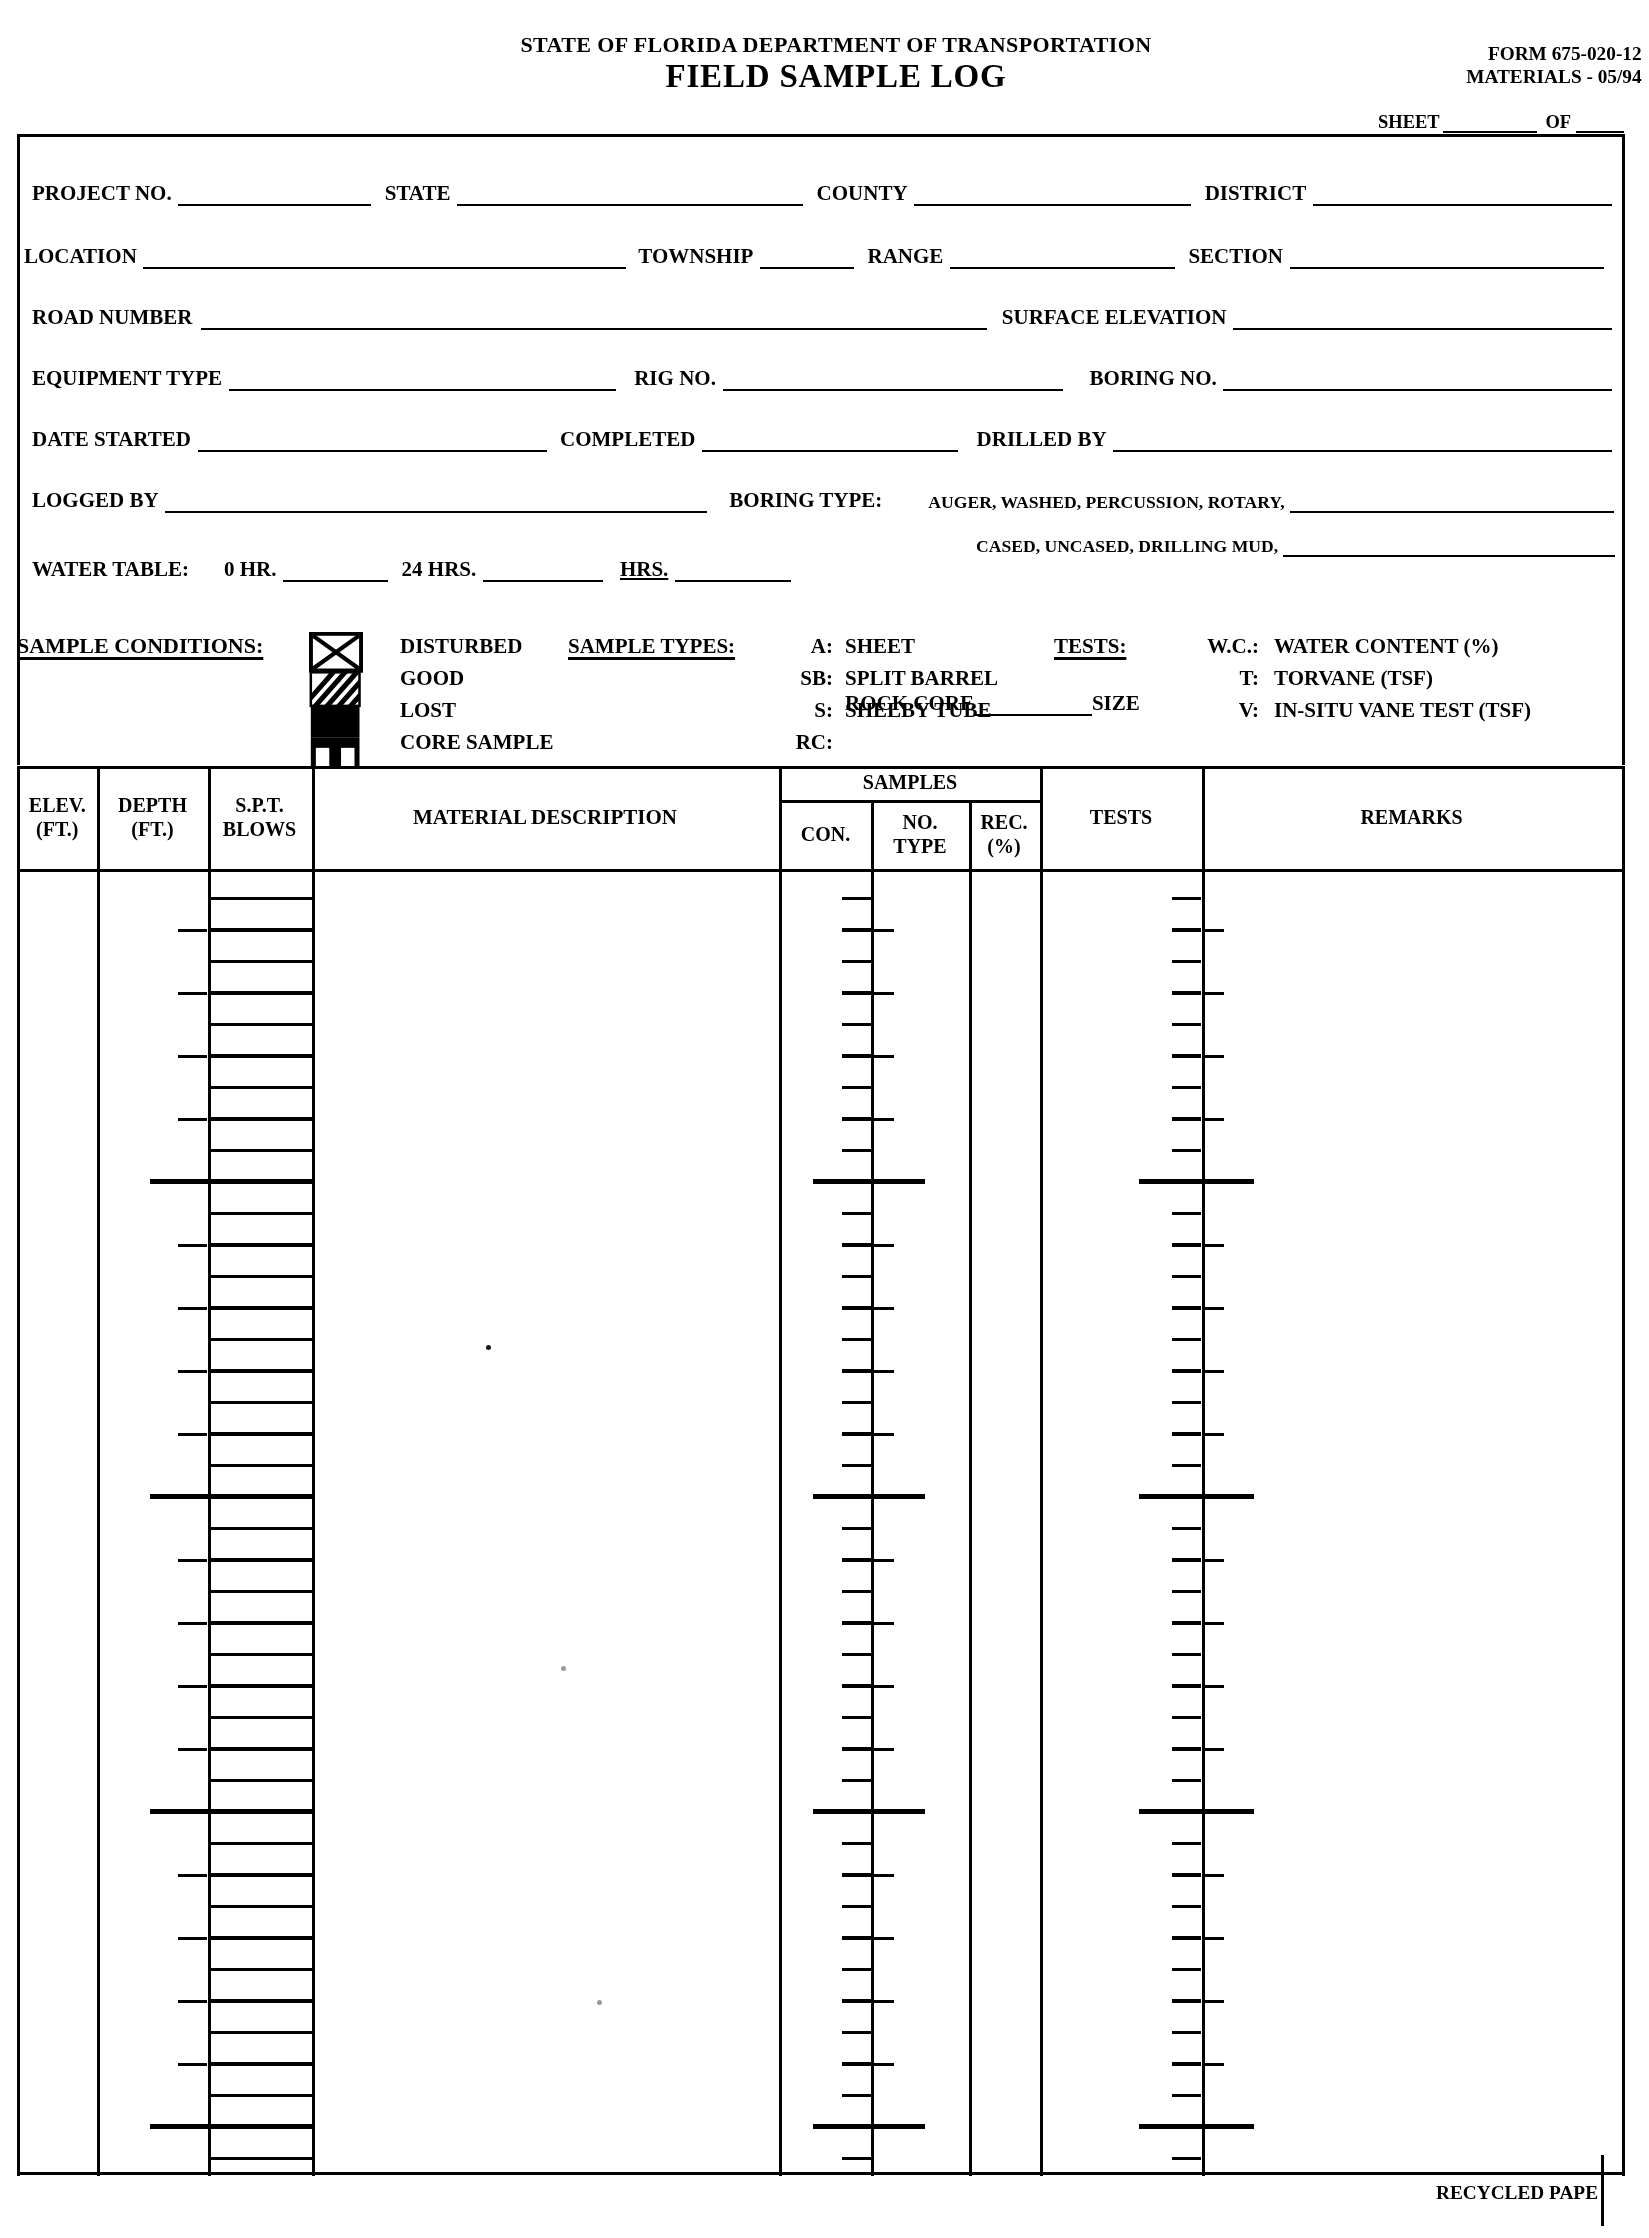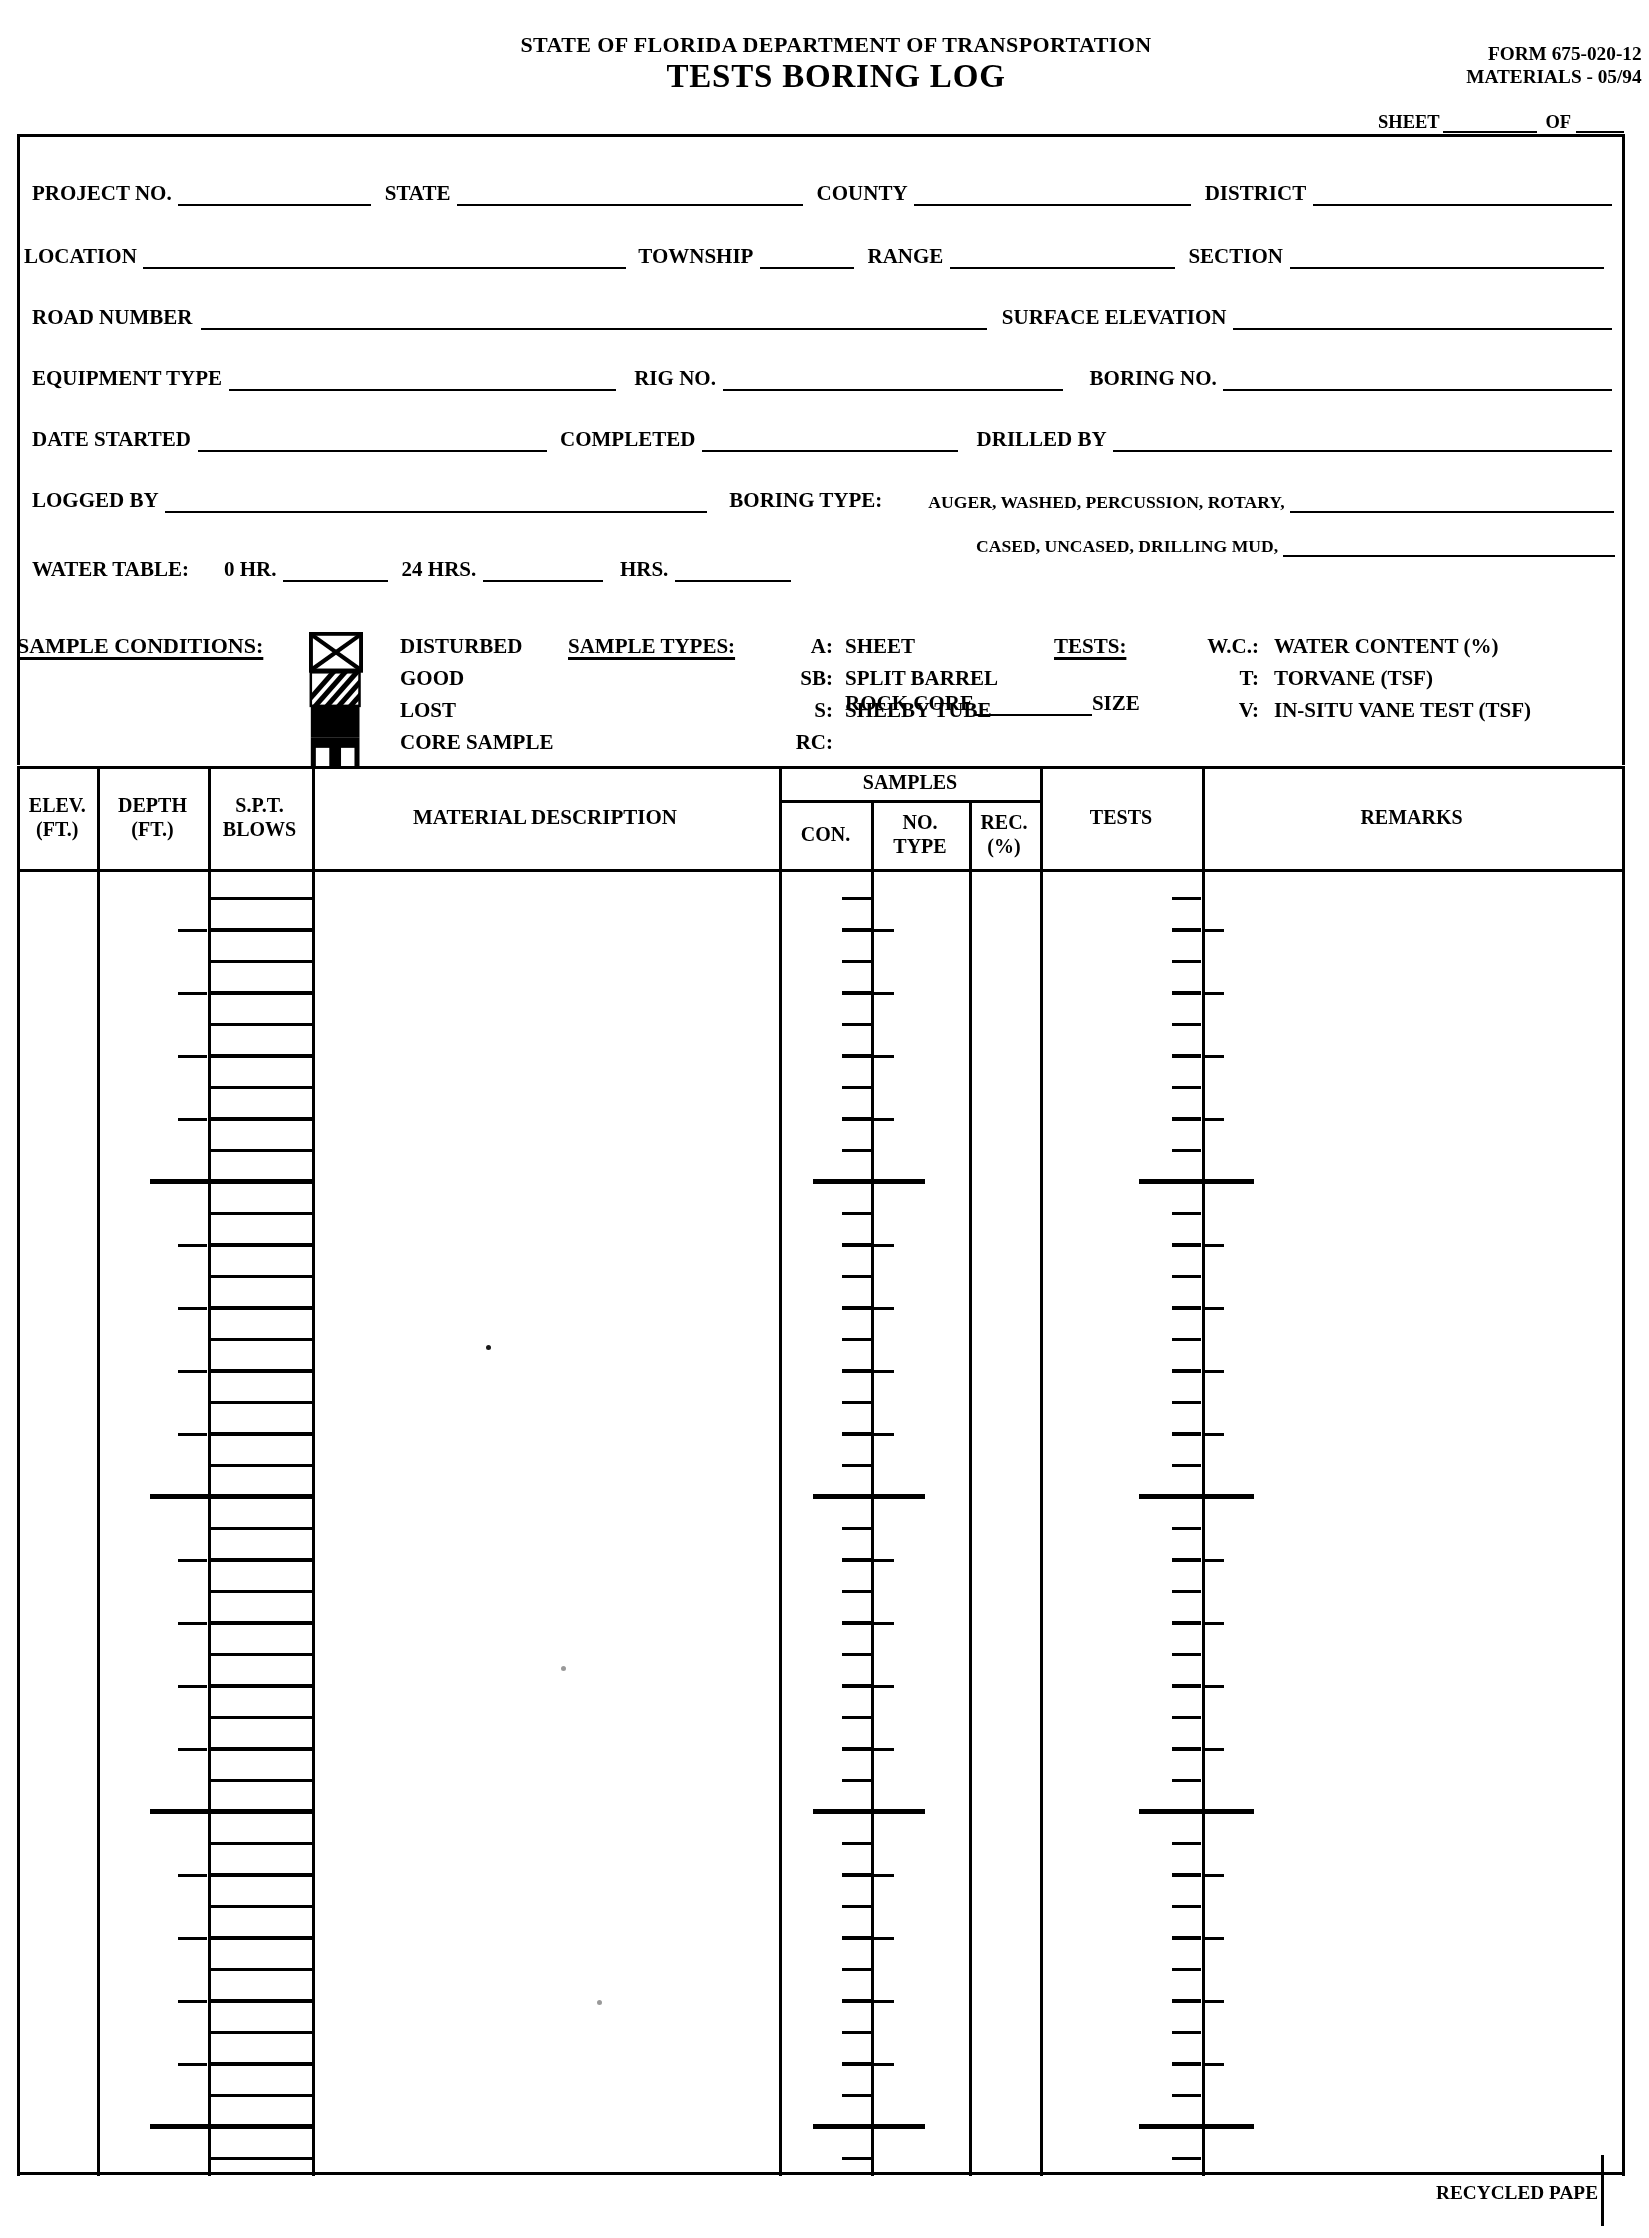--- a/index.html
+++ b/index.html
@@ -37,21 +37,21 @@
   .code{position:absolute;font-weight:bold;font-size:21px;line-height:25px;text-align:right;}
   .footer-note{position:absolute;font-weight:bold;font-size:19.3px;white-space:nowrap;}
 </style>
 </head>
 <body>
 
 <div class="page">
 
   <div class="masthead">
     <div class="agency">STATE OF FLORIDA DEPARTMENT OF TRANSPORTATION</div>
-    <div class="doctitle">TESTS BORING LOG</div>
+    <div class="doctitle">FIELD SAMPLE LOG</div>
   </div>
   <div class="formnum">
     <div>FORM 675-020-12</div>
     <div>MATERIALS - 05/94</div>
   </div>
 
   <div class="frow" style="left:1378px;top:103px;width:246px;height:30px;">
     <span class="lbl" style="font-size:18.5px;">SHEET</span>
     <span class="u" style="width:94px;margin-left:3.4px;"></span>
     <span class="lbl" style="font-size:18.5px;margin-left:8.4px;text-align:right;">OF</span>
@@ -121,21 +121,21 @@
     <span class="lbl sm">CASED, UNCASED, DRILLING MUD,</span>
     <span class="u uf" style="margin-left:5px;"></span>
   </div>
 
   <div class="frow" style="left:32px;top:548px;width:853px;">
     <span class="lbl">WATER TABLE:</span>
     <span class="lbl" style="margin-left:35px;">0 HR.</span>
     <span class="u" style="width:105px;margin-left:6.7px;"></span>
     <span class="lbl" style="margin-left:13.4px;">24 HRS.</span>
     <span class="u" style="width:120px;margin-left:6.7px;"></span>
-    <span class="lbl" style="margin-left:17px;">HRS.</span>
+    <span class="lbl" style="margin-left:17px;text-decoration:underline;">HRS.</span>
     <span class="u" style="width:116px;margin-left:6.7px;"></span>
   </div>
 
   <div class="legend-item hul" style="left:17px;top:633px;font-size:22px;">SAMPLE CONDITIONS:</div>
 
   <svg class="abs" style="left:309px;top:632px;" width="54" height="136" viewBox="0 0 64 162">
     <g>
       <rect x="2" y="2" width="60" height="44" fill="#fff" stroke="#000" stroke-width="5"></rect>
       <line x1="4" y1="4" x2="60" y2="44" stroke="#000" stroke-width="5"></line>
       <line x1="60" y1="4" x2="4" y2="44" stroke="#000" stroke-width="5"></line>

